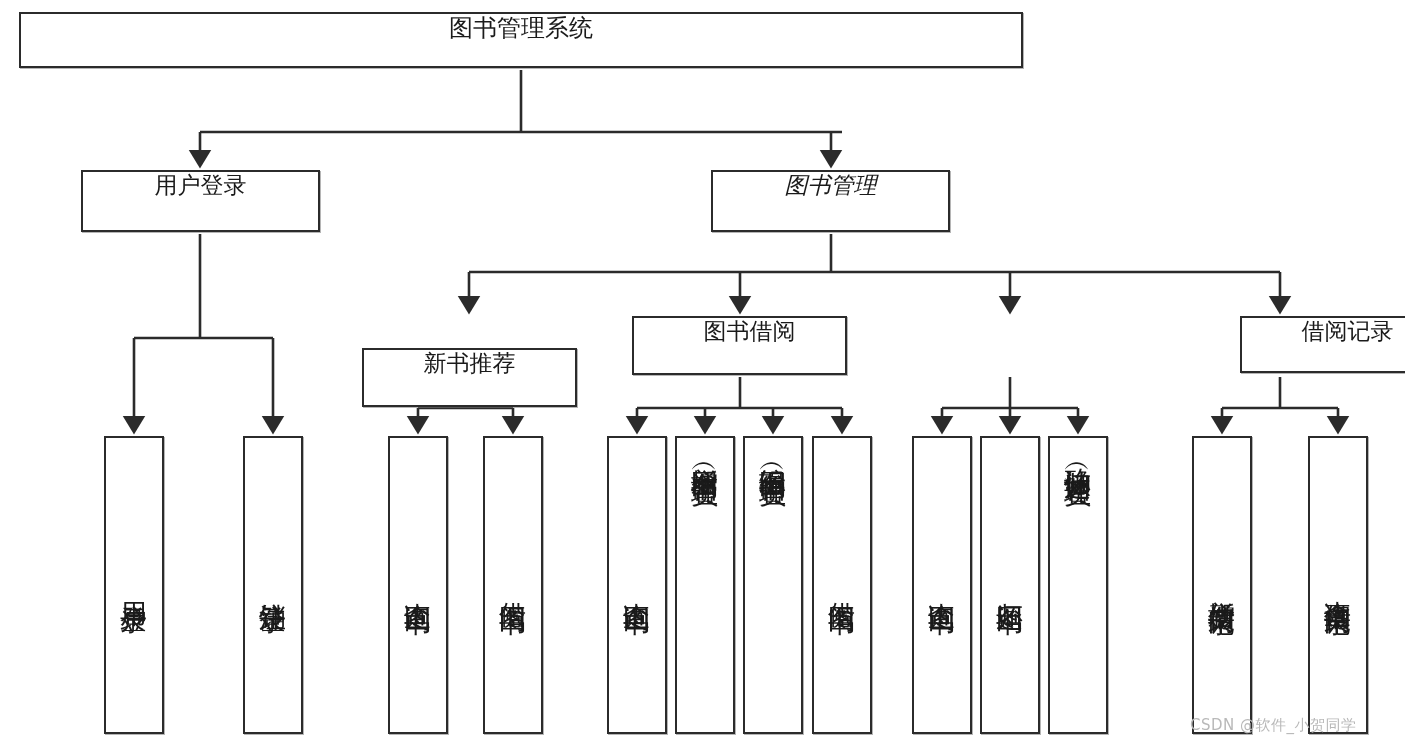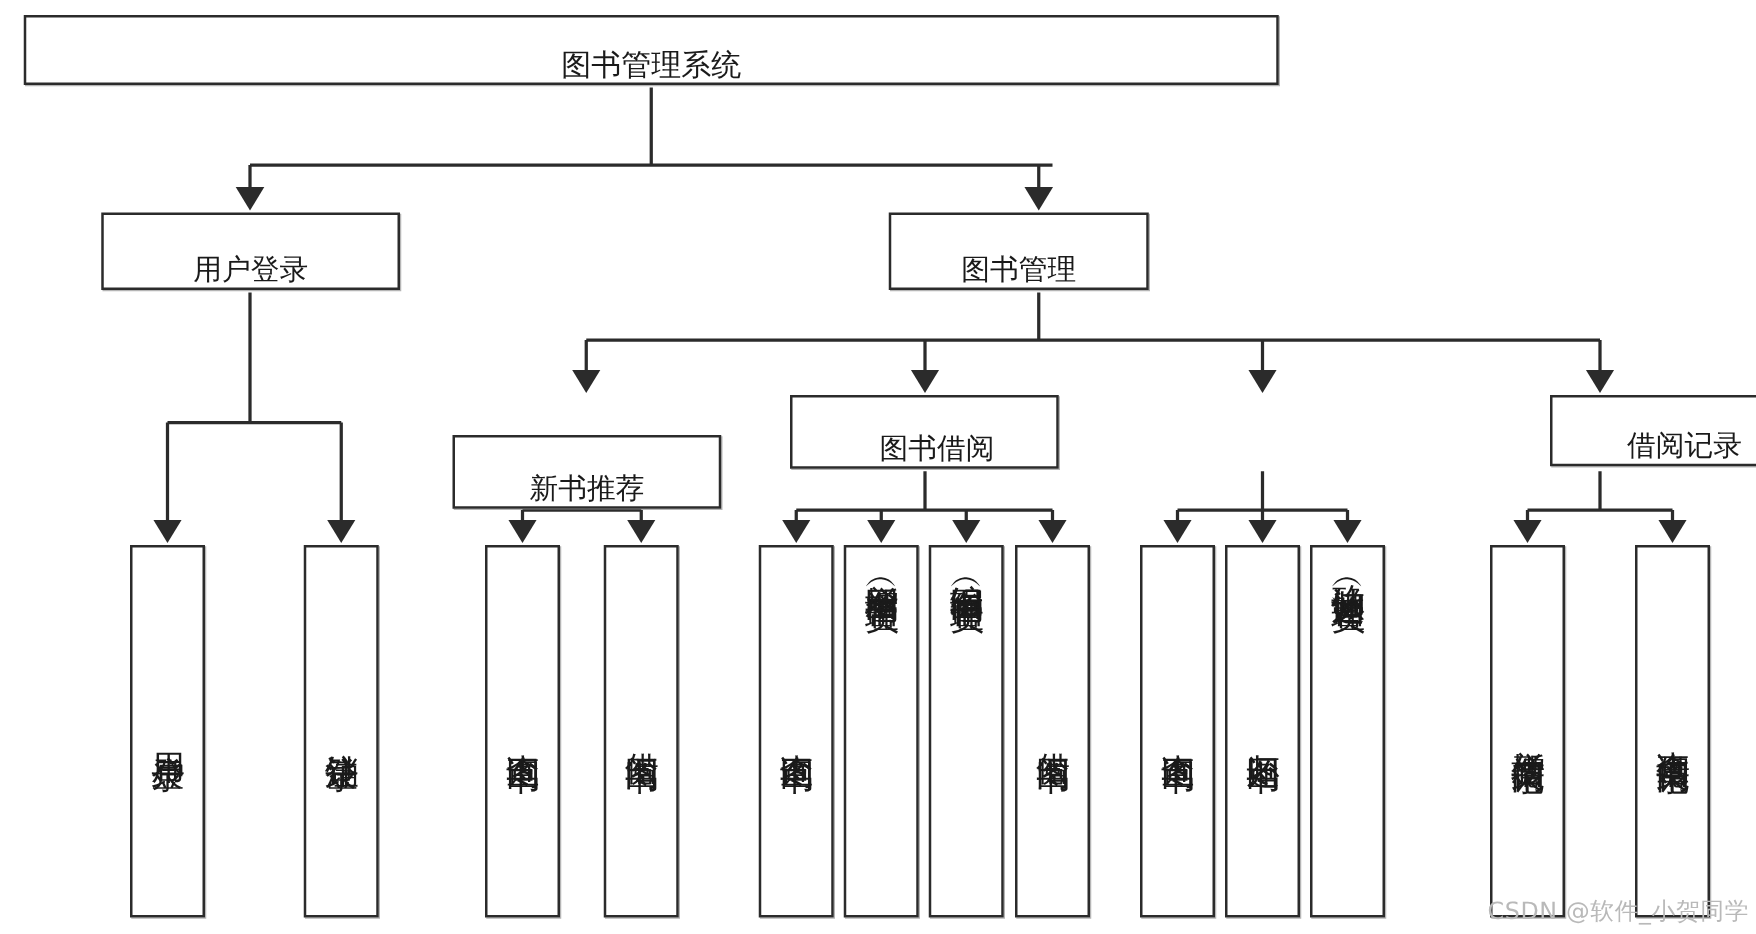--- a/index.html
+++ b/index.html
@@ -23,21 +23,21 @@
     width: 1405px;
     height: 747px;
     pointer-events: none;
   }
   .node {
     position: absolute;
     box-sizing: border-box;
     background: #ffffff;
     border: 2px solid #2b2b2b;
     display: flex;
-    align-items: flex-end;
+    align-items: flex-start;
     justify-content: center;
     color: #1a1a1a;
     box-shadow: 1px 1px 0 rgba(120,120,120,0.55);
   }
   .node .lbl {
     display: block;
     text-align: center;
     line-height: 1.18;
     white-space: nowrap;
   }
@@ -58,21 +58,21 @@
     letter-spacing: 2px;
     line-height: 1;
     white-space: pre;
   }
   .node.v.mid {
     align-items: center;
     padding-top: 0;
   }
   .watermark {
     position: absolute;
-    font-size: 19px;
+    font-size: 15px;
     color: #b9b9b9;
     letter-spacing: 0.5px;
     white-space: nowrap;
     font-family: "DejaVu Sans", "Liberation Sans", sans-serif;
   }
 </style>
 </head>
 <body>
 
 <div id="canvas">
@@ -127,21 +127,21 @@
     </g>
   </svg>
 
   <div class="node h" id="node-root" style="left:19px; top:12px; width:1004px; height:56px;">
     <span class="lbl">图书管理系统</span>
   </div>
 
   <div class="node h" style="left:81px; top:170px; width:239px; height:62px;">
     <span class="lbl">用户登录</span>
   </div>
-  <div class="node h" style="left:711px; top:170px; width:208px; height:62px;">
+  <div class="node h" style="left:711px; top:170px; width:239px; height:62px;font-style:italic;">
     <span class="lbl">图书管理</span>
   </div>
 
   <div class="node h" style="left:362px; top:316px; width:215px; height:59px;margin-top:32px;">
     <span class="lbl">新书推荐</span>
   </div>
   <div class="node h" style="left:632px; top:316px; width:215px; height:59px;padding-left:20px;">
     <span class="lbl">图书借阅</span>
   </div>
   <div class="node h" style="left:1240px; top:316px; width:215px; height:57px;">

